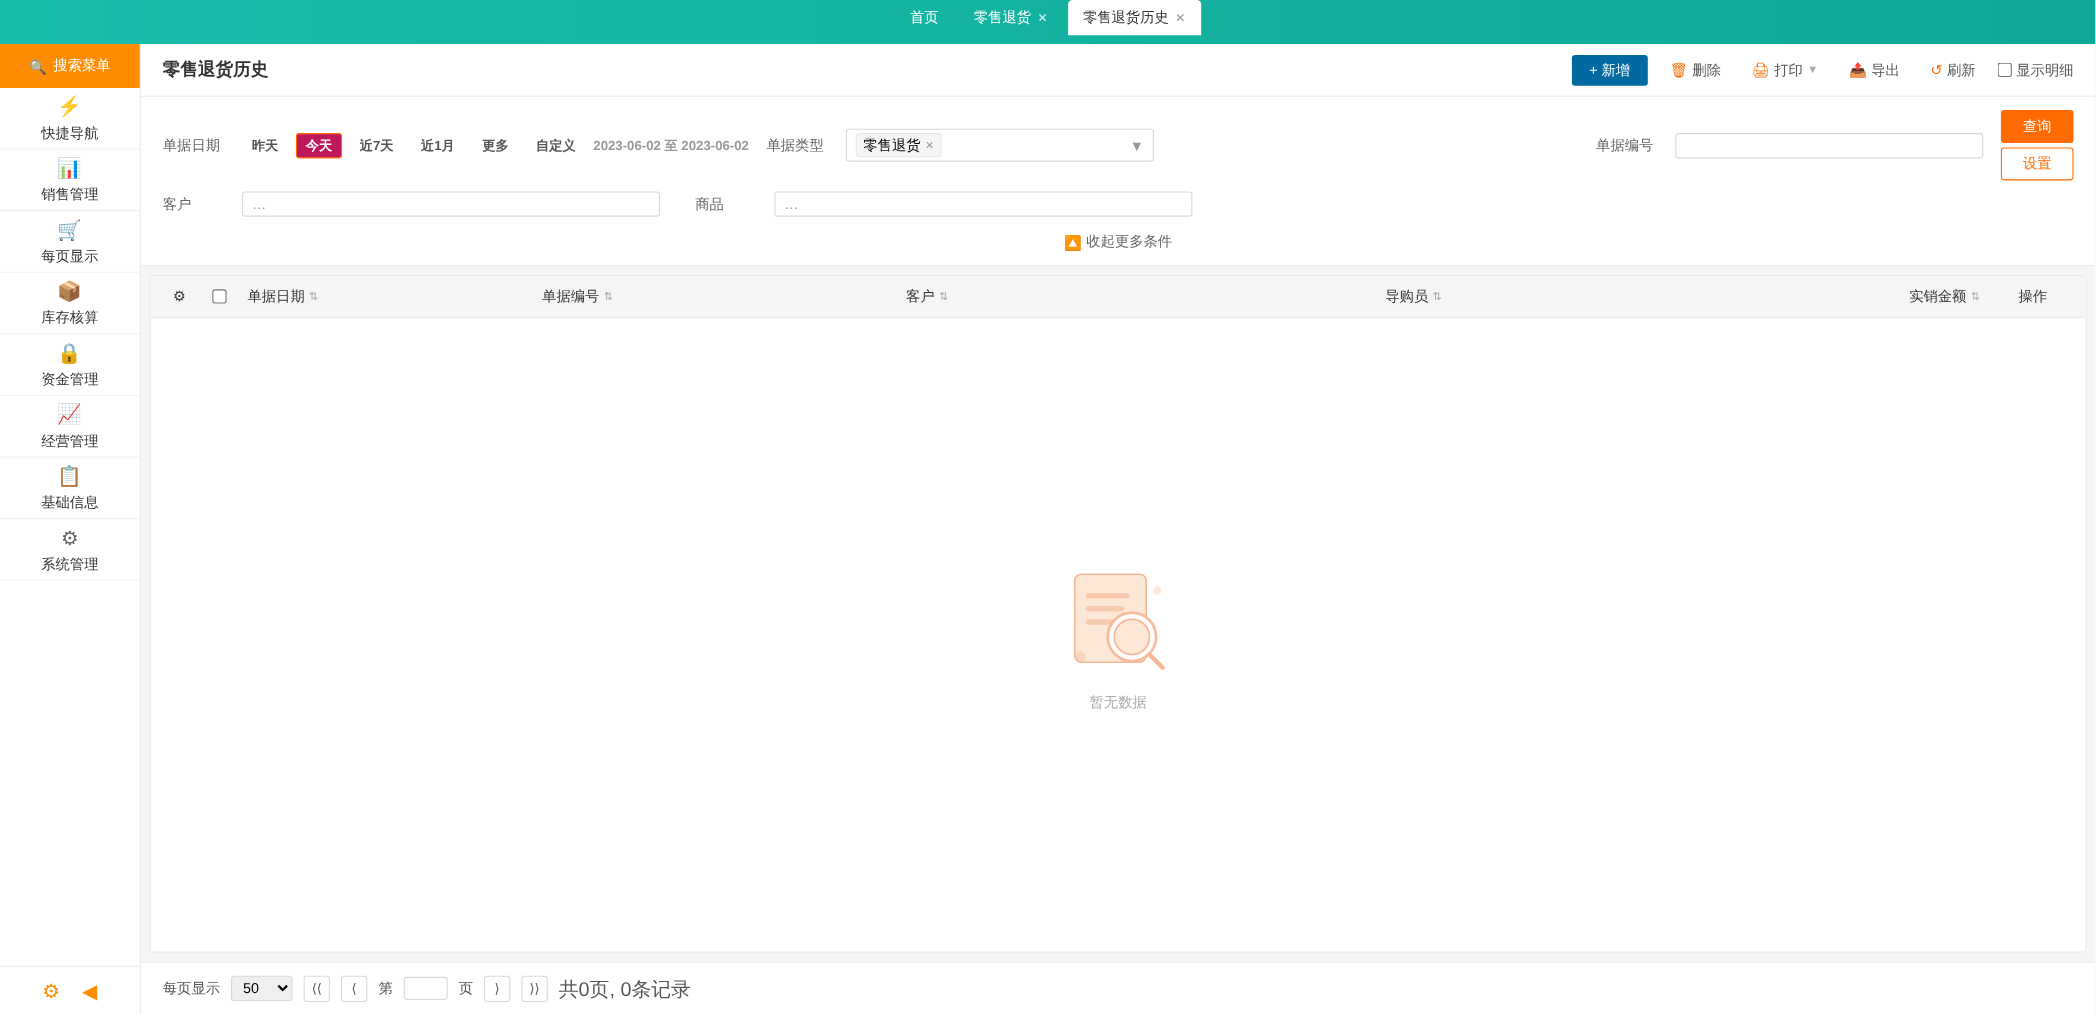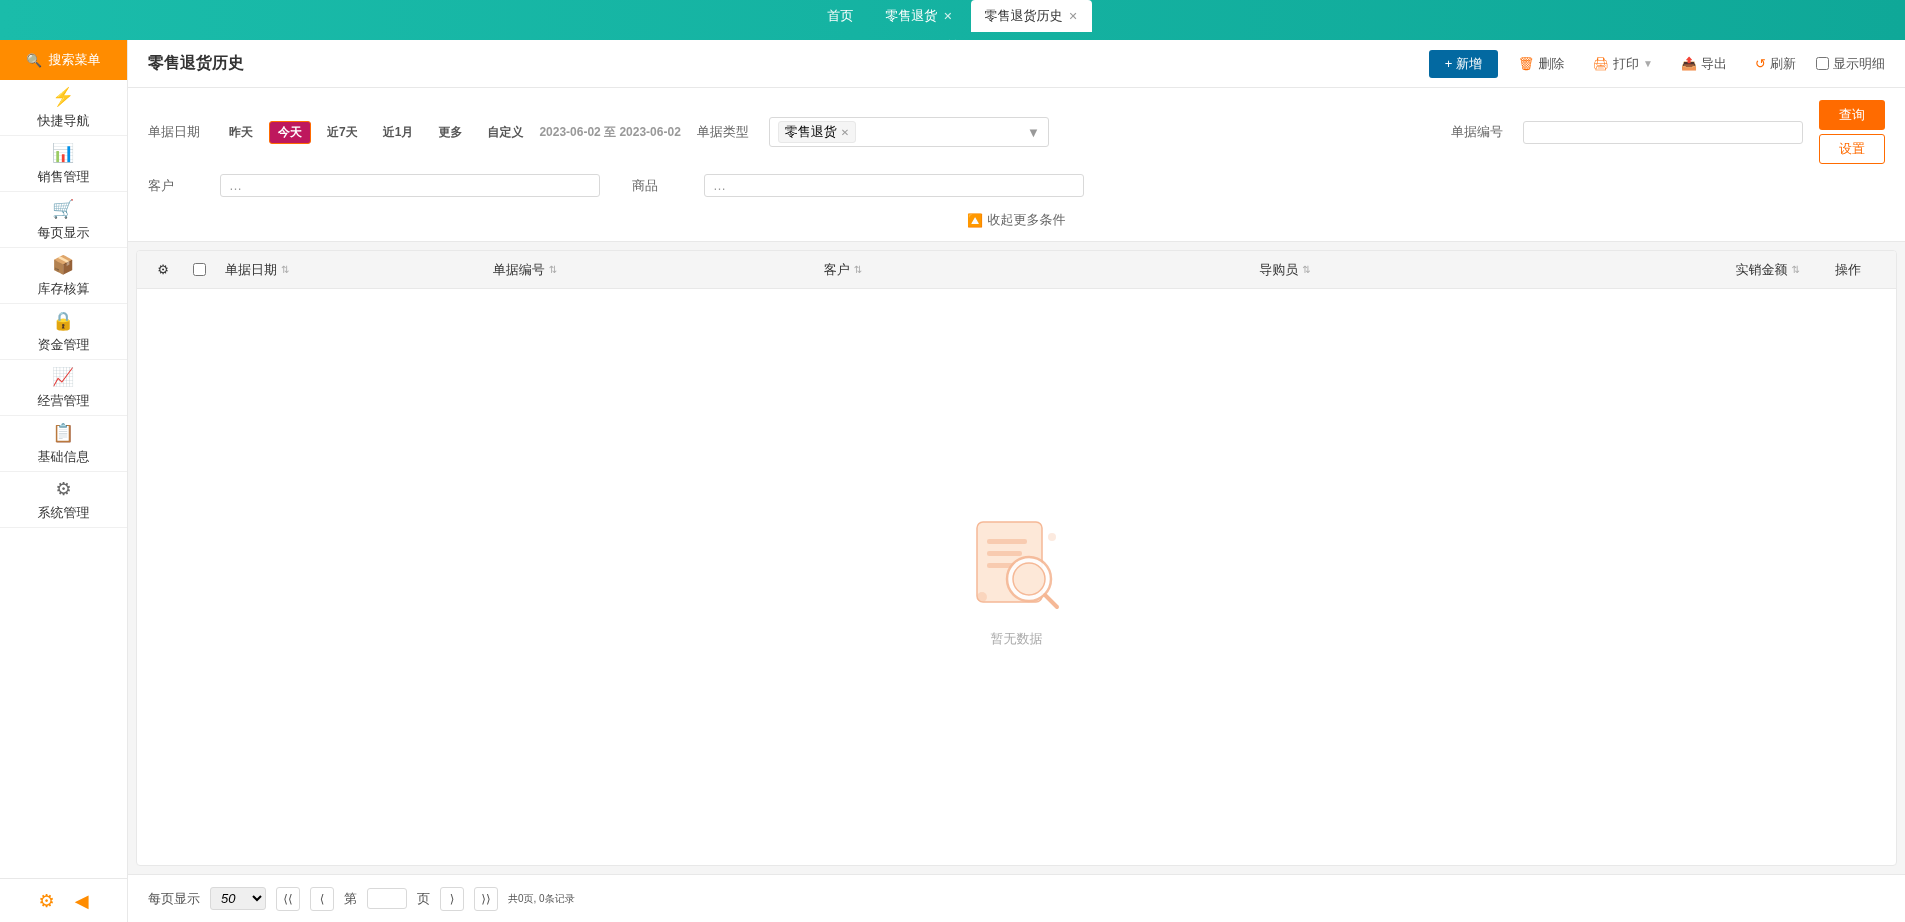--- a/index.html
+++ b/index.html
@@ -330,21 +330,20 @@
       gap: 10px;
       flex-shrink: 0;
     }
     .pagination-label { color: #555; font-size: 13px; }
     .page-size-select {
       border: 1px solid #d9d9d9;
       border-radius: 3px;
       padding: 2px 6px;
       font-size: 13px;
       cursor: pointer;
-      font-style: italic;
     }
     .page-nav-btn {
       width: 24px;
       height: 24px;
       display: flex;
       align-items: center;
       justify-content: center;
       border: 1px solid #d9d9d9;
       border-radius: 3px;
       cursor: pointer;
@@ -353,21 +352,21 @@
       background: #fff;
     }
     .page-input {
       width: 40px;
       border: 1px solid #d9d9d9;
       border-radius: 3px;
       padding: 2px 4px;
       text-align: center;
       font-size: 13px;
     }
-    .total-info { color: #555; font-size: 10px; }
+    .total-info { color: #555; font-size: 18px; }
 
     
     .empty-svg-wrap {
       width: 120px;
       height: 120px;
     }
   </style>
 </head>
 <body>
 

